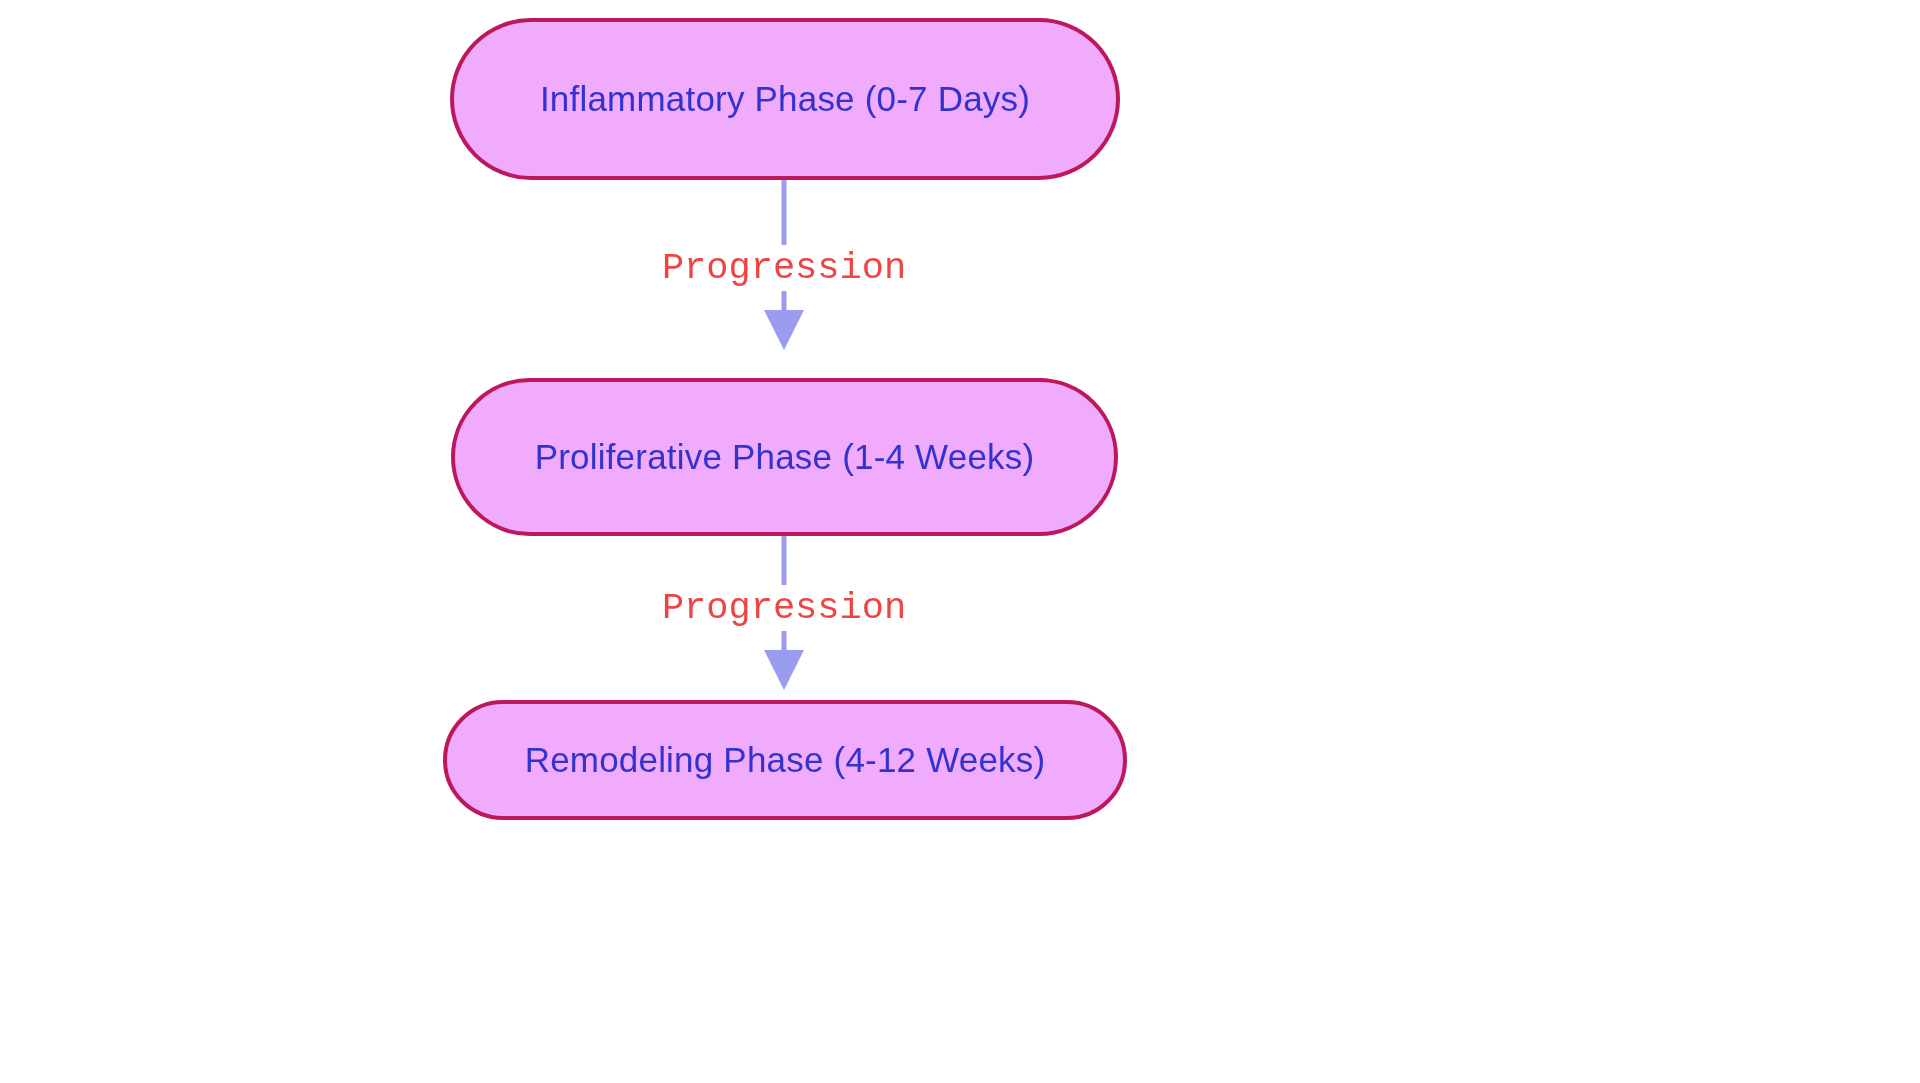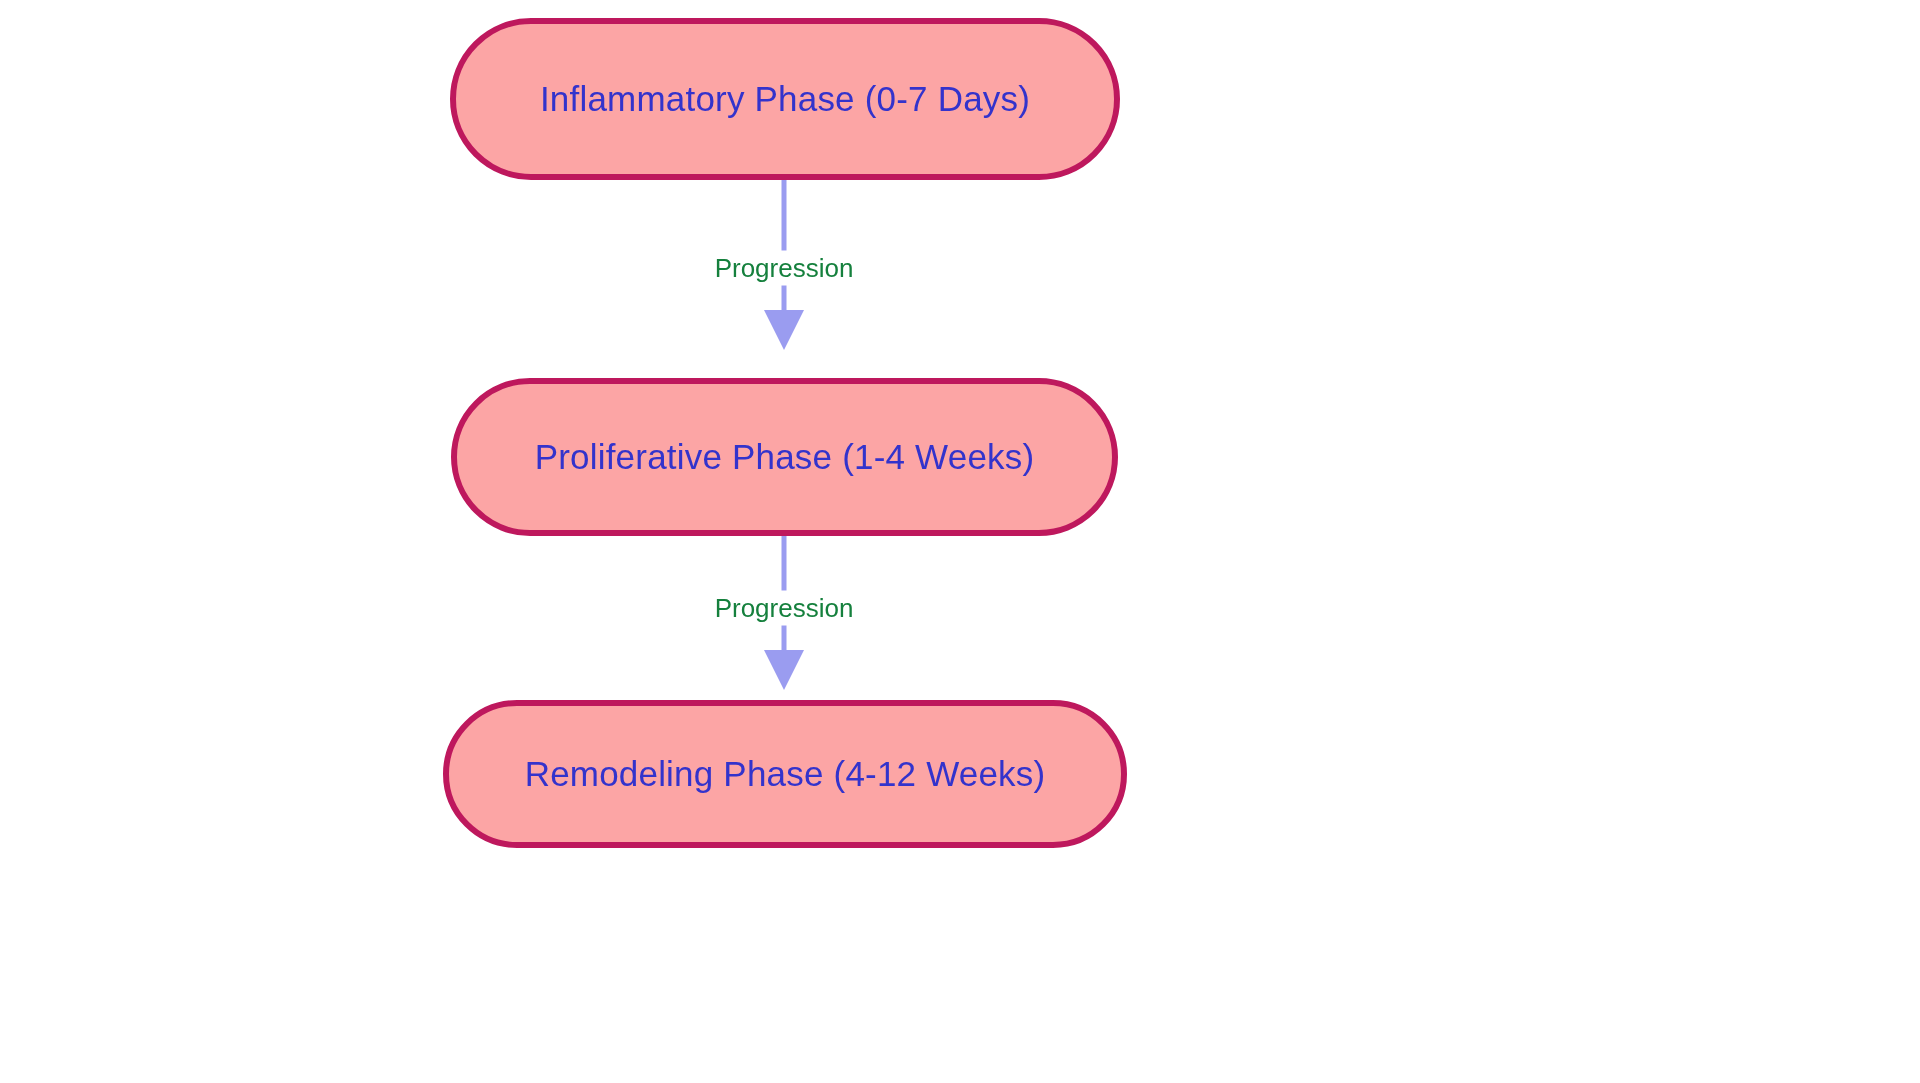--- a/index.html
+++ b/index.html
@@ -30,22 +30,22 @@
     height: 1083px;
     pointer-events: none;
   }
 
   .node {
     position: absolute;
     box-sizing: border-box;
     display: flex;
     align-items: center;
     justify-content: center;
-    background: #fca5a5;
-    border: 6px solid #be185d;
+    background: #f0abfc;
+    border: 4px solid #be185d;
     border-radius: 999px;
     text-align: left;
   }
 
   .node-label {
     color: #3333cc;
     font-family: "Liberation Sans", sans-serif;
     font-size: 35px;
     font-weight: 400;
     letter-spacing: 0.2px;
@@ -64,28 +64,28 @@
     left: 451px;
     top: 360px;
     width: 667px;
     height: 158px;
     margin-top: 18px;
   }
   #node-remodeling {
     left: 443px;
     top: 700px;
     width: 684px;
-    height: 148px;
+    height: 120px;
   }
 
   .edge-label {
     position: absolute;
-    color: #15803d;
-    font-family: Liberation Sans, sans-serif;
-    font-size: 26px;
+    color: #ef4444;
+    font-family: Liberation Mono, monospace;
+    font-size: 37px;
     font-weight: 400;
     white-space: nowrap;
     background: #ffffff;
     padding: 2px 10px;
     transform: translate(-50%, -50%);
   }
   #edge-label-1 {
     left: 784px;
     top: 268px;
   }

